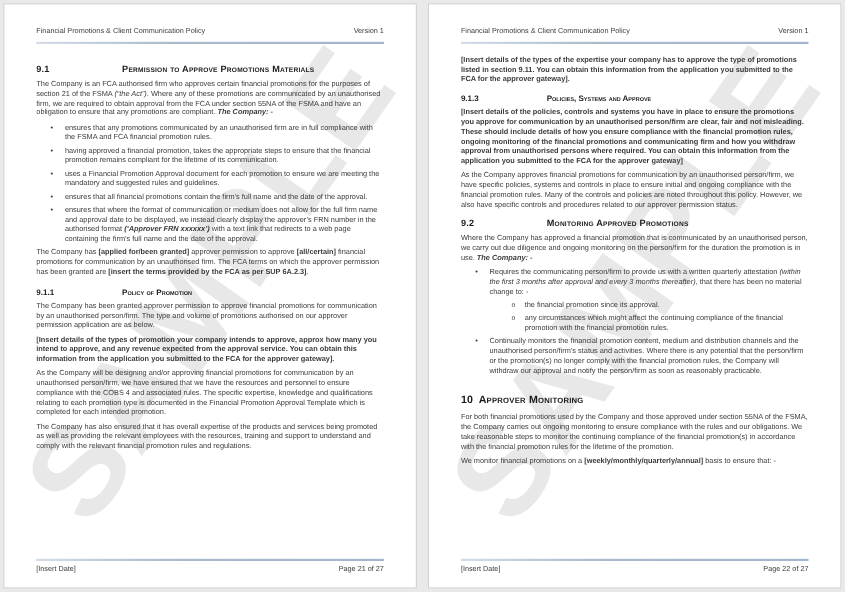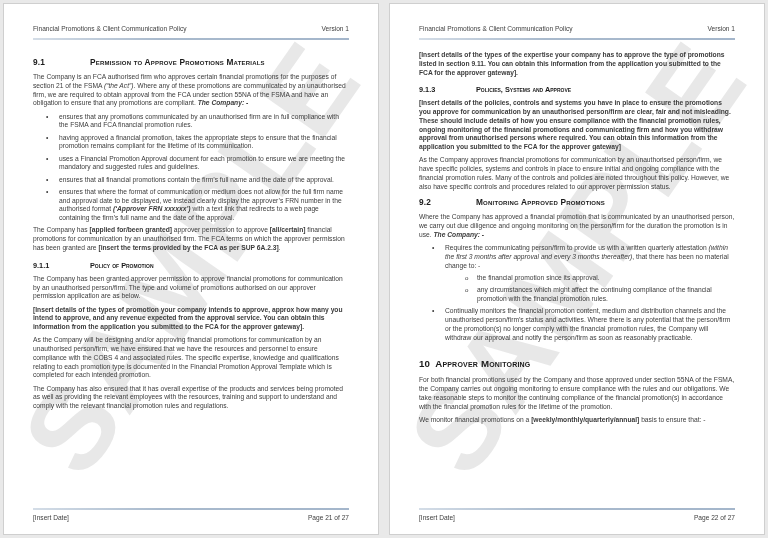--- a/index.html
+++ b/index.html
@@ -46,21 +46,21 @@
     position:relative;z-index:1;
     flex:1;
     margin:11px 29px 0;
     color:#3b3b3b;
     overflow:hidden;
   }
   .para{font-size:6.7px;line-height:1.31;margin:0 0 4.5px;}
   .b{font-weight:bold;}
   .i{font-style:italic;}
   .hd{color:#1a1a1a;font-weight:bold;font-variant:small-caps;}
-  .hd .hnum{display:inline-block;width:57px;font-variant:normal;}
+  .hd .hnum{display:inline-block;width:78px;font-variant:normal;}
   .h2{font-size:8.3px;margin:6px 0 6px;letter-spacing:0.2px;}
   .h3{font-size:7.3px;margin:8px 0 5px;}
   .h1{font-size:9.7px;margin:16px 0 7px;letter-spacing:0.2px;}
   .h1 .hnum{display:inline;width:auto;margin-right:5px;}
   .bullet,.subbullet{display:flex;margin:0 0 3.5px;font-size:6.7px;line-height:1.31;}
   .bullet{padding-left:13px;}
   .subbullet{padding-left:46px;}
   .bmark{flex:none;width:13px;}
   .subbullet .bmark{width:12px;font-size:6.2px;}
   .btext{flex:1;}

